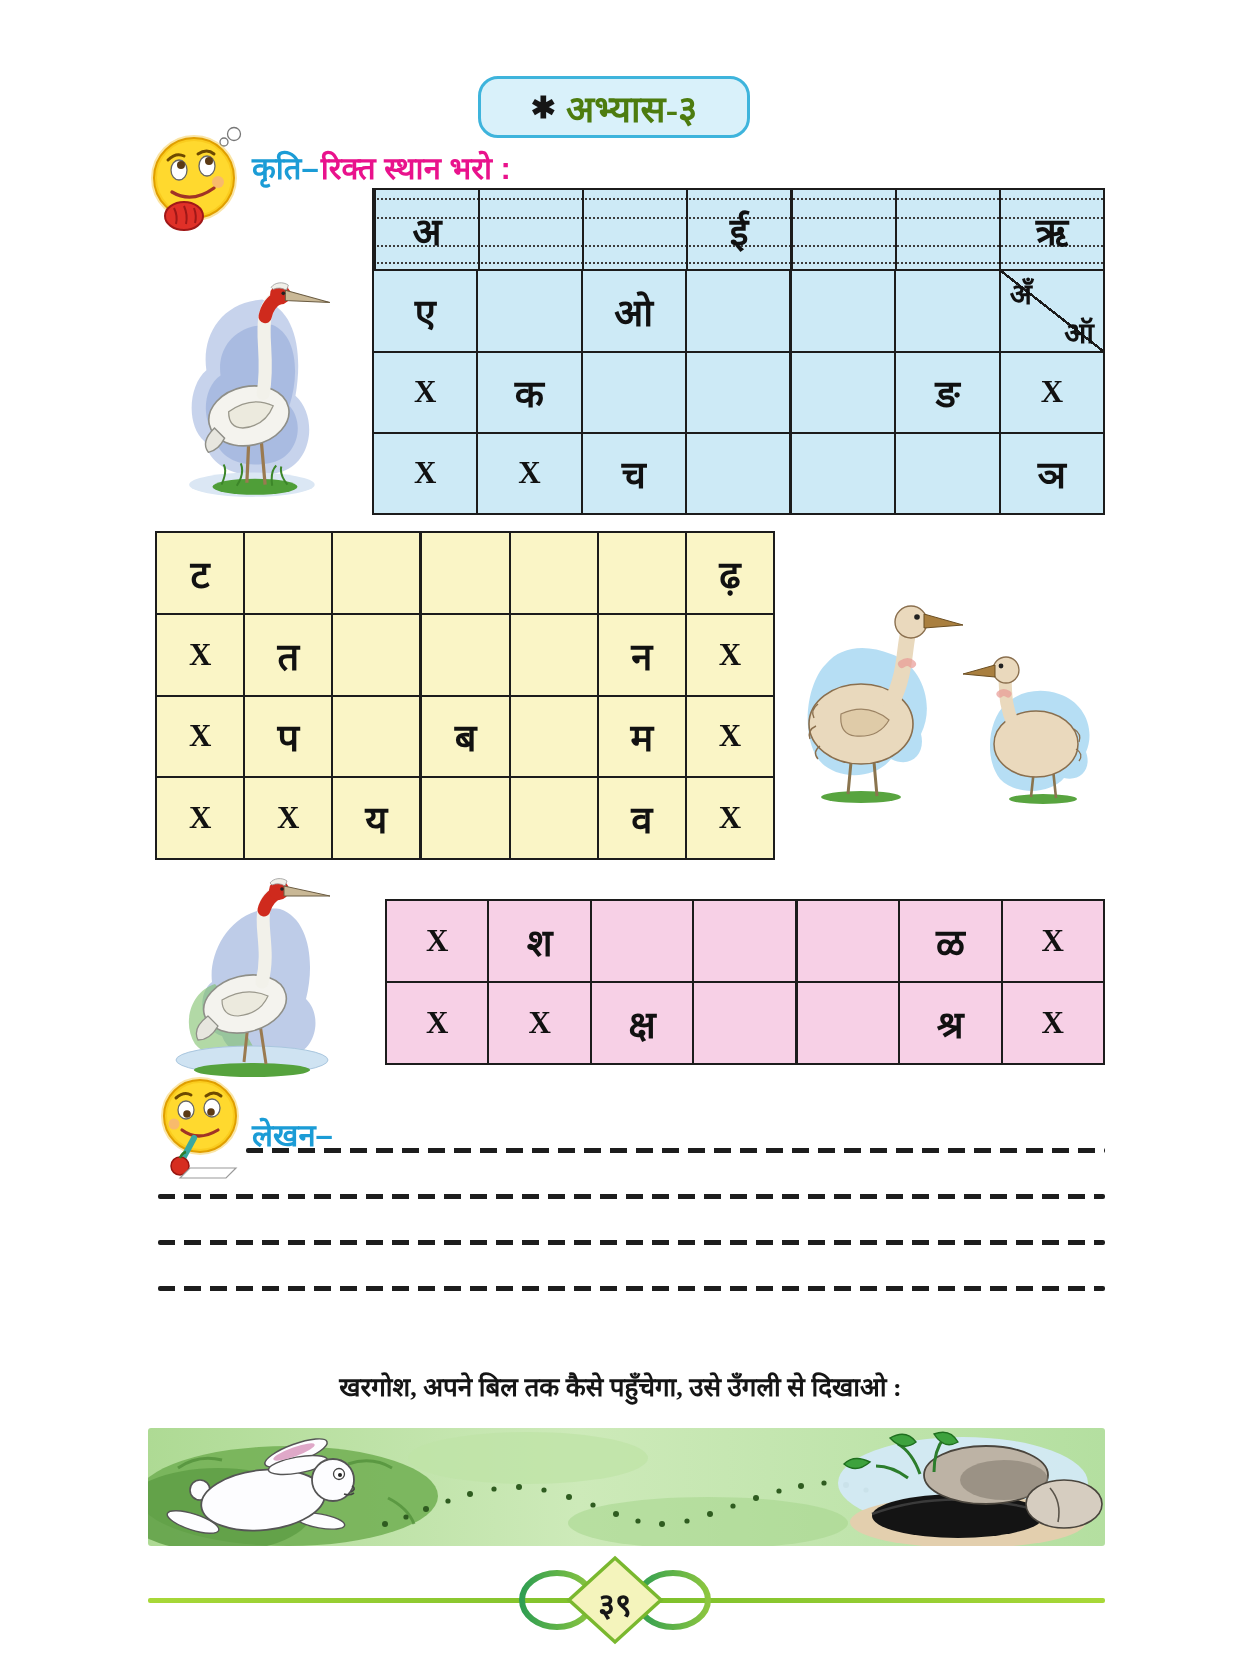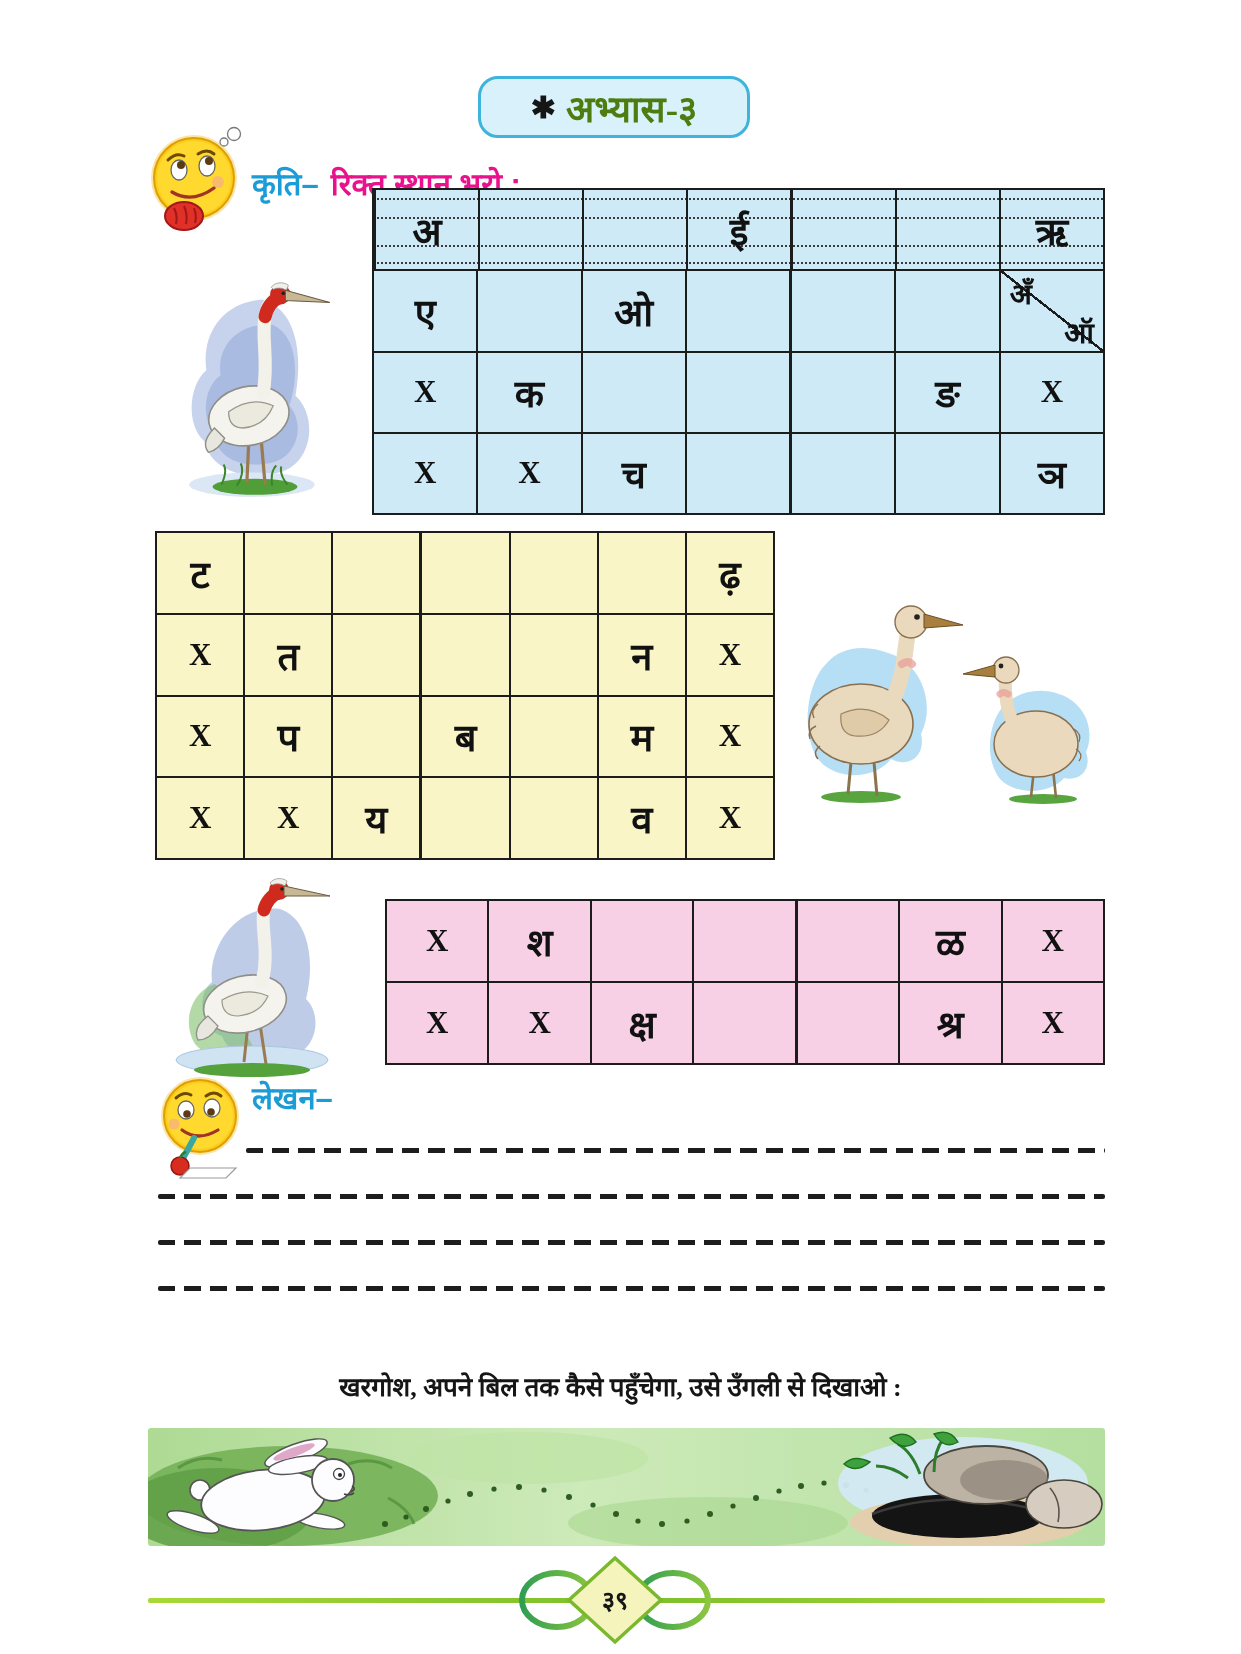--- a/index.html
+++ b/index.html
@@ -15,27 +15,27 @@
     border:3px solid var(--title_border,#3eb4dc);
     border-radius:20px;
     display:flex; align-items:center; justify-content:center; gap:10px;
     font-family:"Liberation Serif","DejaVu Serif",serif;
   }
   .title-star{ font-size:30px; color:#151515; font-weight:bold; }
   .title-text{ font-size:37px; font-weight:bold; color:#4d7c0f; }
 
   
   .act-header{
-    position:absolute; display:flex; gap:12px; align-items:baseline;
+    position:absolute; display:flex; gap:2px; align-items:baseline;
     font-size:31px; font-weight:bold; white-space:nowrap;
   }
   .header1{ left:252px; top:146px; }
-  .header2{ left:252px; top:1076px; }
+  .header2{ left:252px; top:1113px; }
   .lbl-blue{ color:var(--label_blue,#1b9cd6); }
-  .lbl-pink{ color:var(--label_magenta,#e9128c);margin-top:16px; }
+  .lbl-pink{ color:var(--label_magenta,#e9128c); }
 
   
   .smiley{ position:absolute; }
   .smiley1{ left:146px; top:124px; width:104px; height:110px; }
   .smiley2{ left:150px; top:1072px; width:98px; height:108px; }
 
   
   .grid-table{
     position:absolute; display:flex; flex-direction:column;
     border:2.5px solid #1c1c1c;
@@ -100,21 +100,21 @@
 
   
   .divider-line{
     position:absolute; left:148px; top:1598px; width:957px; height:5px;
     background:linear-gradient(90deg,#a8d838,#7cbf2b 50%,#a8d838);
     border-radius:2px;
   }
   .ornament{ position:absolute; left:495px; top:1550px; width:240px; height:100px; }
   .page-num{
     position:absolute; left:495px; top:1582px; width:240px;
-    text-align:center; font-size:25px; font-weight:bold; color:#161616;
+    text-align:center; font-size:32px; font-weight:bold; color:#161616;
     font-family:"Liberation Serif","DejaVu Serif",serif;
   }
 </style>
 </head>
 <body>
 
 <div class="page">
 
   <div class="title-pill">
     <span class="title-star">✱</span>

